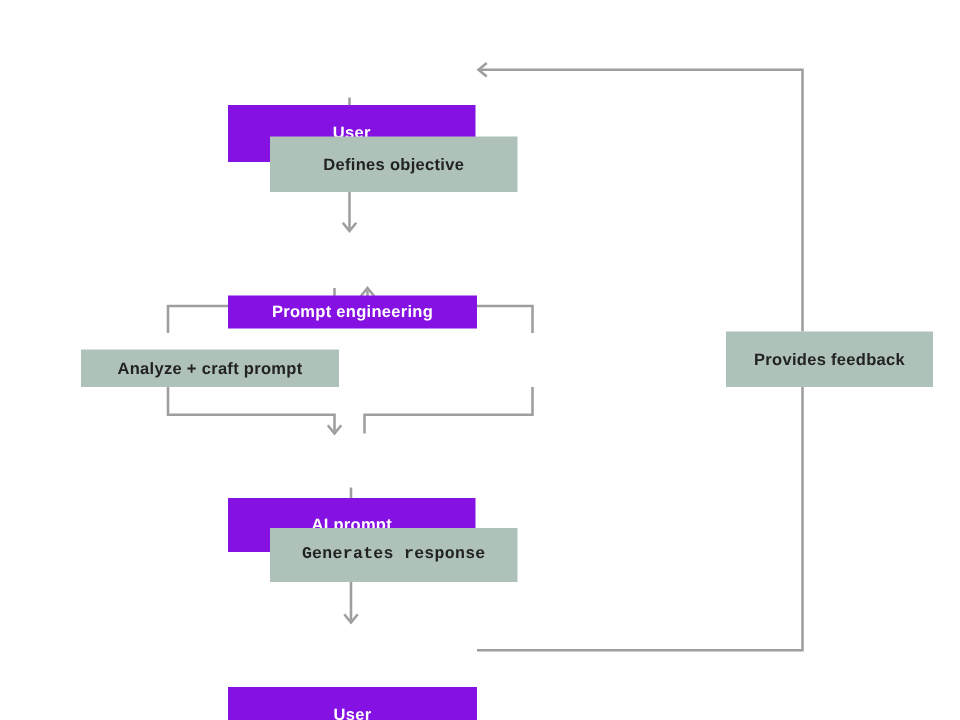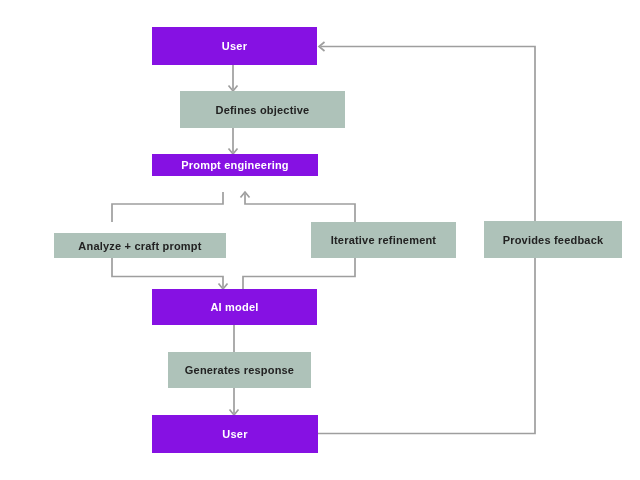--- a/index.html
+++ b/index.html
@@ -40,20 +40,21 @@
     justify-content: center;
     text-align: center;
     font-size: 11px;
     font-weight: 700;
     letter-spacing: 0.2px;
     box-sizing: border-box;
   }
   .node.primary {
     background: var(--c-primary, #8611e3);
     color: var(--c-text-on-primary, #ffffff);
+    margin-top: 43px;
   }
   .node.secondary {
     background: var(--c-secondary, #aec2b9);
     color: var(--c-text-on-secondary, #222222);
     margin-left: 28px;
   }
 </style>
 </head>
 <body>
 
@@ -89,23 +90,22 @@
   </svg>
 
   <div class="node primary" style="left:152px; top:27px; width:165px; height:38px;">User</div>
 
   <div class="node secondary" style="left:152px; top:91px; width:165px; height:37px;">Defines objective</div>
 
   <div class="node primary" style="left:152px; top:154px; width:166px; height:22px;">Prompt engineering</div>
 
   <div class="node secondary" style="left:26px; top:233px; width:172px; height:25px;">Analyze + craft prompt</div>
 
-  <div class="node secondary" style="left:283px; top:222px; width:145px; height:36px;">Iterative refinement</div>
 
   <div class="node secondary" style="left:456px; top:221px; width:138px; height:37px;">Provides feedback</div>
 
-  <div class="node primary" style="left:152px; top:289px; width:165px; height:36px;">AI model</div>
+  <div class="node primary" style="left:152px; top:289px; width:165px; height:36px;">AI prompt</div>
 
-  <div class="node secondary" style="left:140px; top:352px; width:143px; height:36px;">Generates response</div>
+  <div class="node secondary" style="left:152px; top:352px; width:165px; height:36px;font-family:Liberation Mono, monospace;">Generates response</div>
 
   <div class="node primary" style="left:152px; top:415px; width:166px; height:38px;">User</div>
 
 </div>
 
 </body></html>

